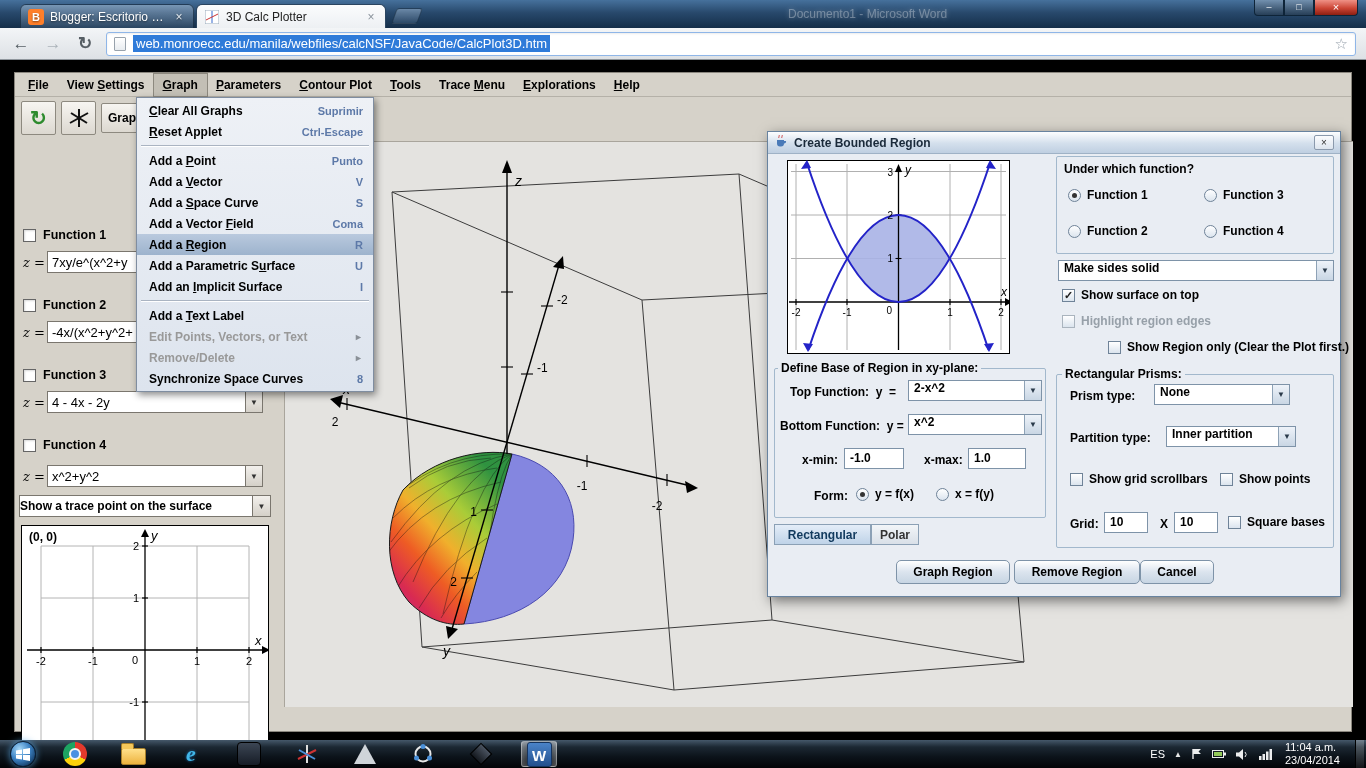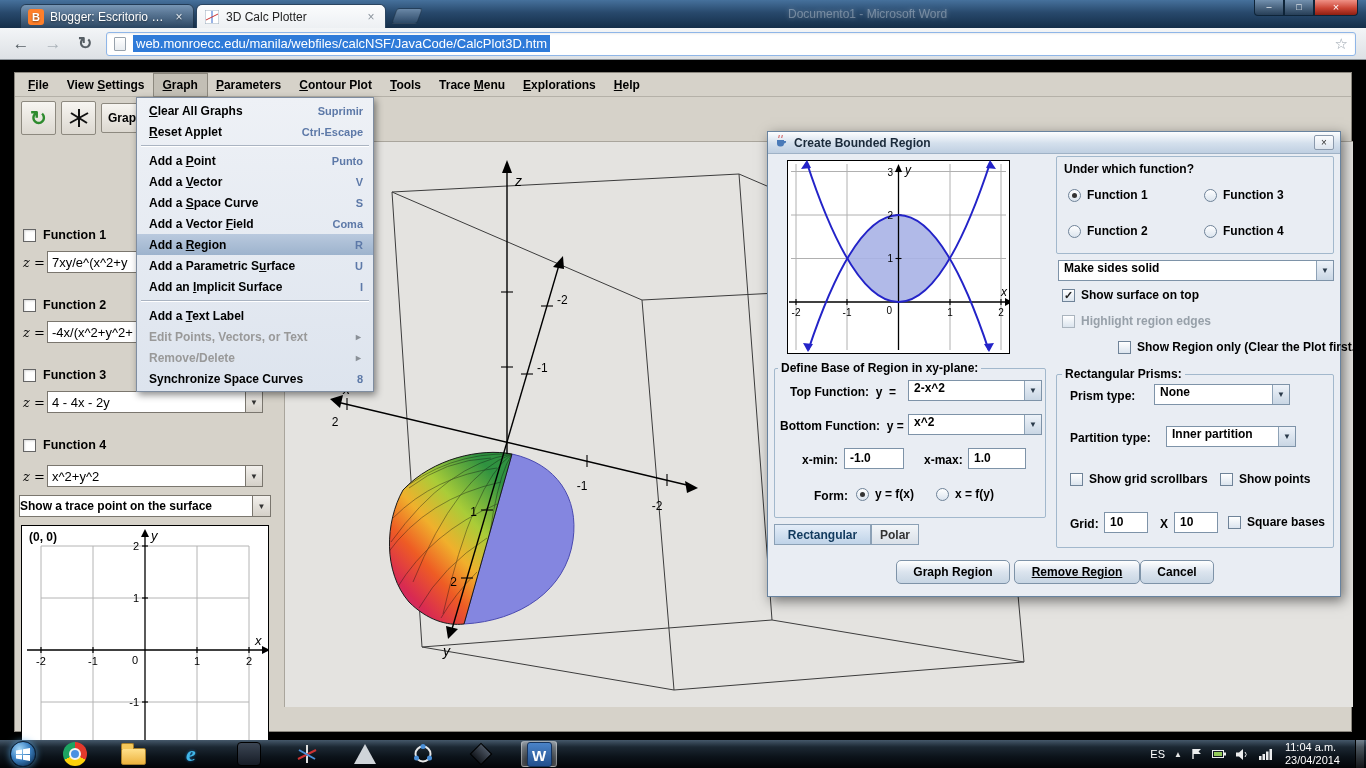--- a/index.html
+++ b/index.html
@@ -543,26 +543,26 @@
           <span class="jlabel2">Function 4</span>
         </label>
         <label class="jrow" style="left: 294px; top: 156px;">
           <span class="jcheckbox">✓</span>
           <span class="jlabel2">Show surface on top</span>
         </label>
         <label class="jrow dis" style="left: 294px; top: 182px;">
           <span class="jcheckbox"></span>
           <span class="jlabel2">Highlight region edges</span>
         </label>
-        <label class="jrow" style="left: 302px; top: 208px; padding-left: 48px;">
+        <label class="jrow" style="left: 292px; top: 208px; padding-left: 48px;">
           <span class="jcheckbox"></span>
           <span class="jlabel2">Show Region only (Clear the Plot first.)</span>
         </label>
         <div class="jbtn" style="left: 128px; top: 428px; width: 114px;">Graph Region</div>
-        <div class="jbtn" style="left: 246px; top: 428px; width: 126px; text-decoration: underline;">Remove Region</div>
+        <div class="jbtn" style="left: 246px; top: 428px; width: 126px;">Remove Region</div>
         <div class="jbtn" style="left: 372px; top: 428px; width: 74px;">Cancel</div>
       </div>
 
 </div>
 </div>
 
 <div id="taskbar">
   <span id="orb">
     <span class="orb-circle">
       <svg width="14" height="13" viewBox="0 0 14 13">

